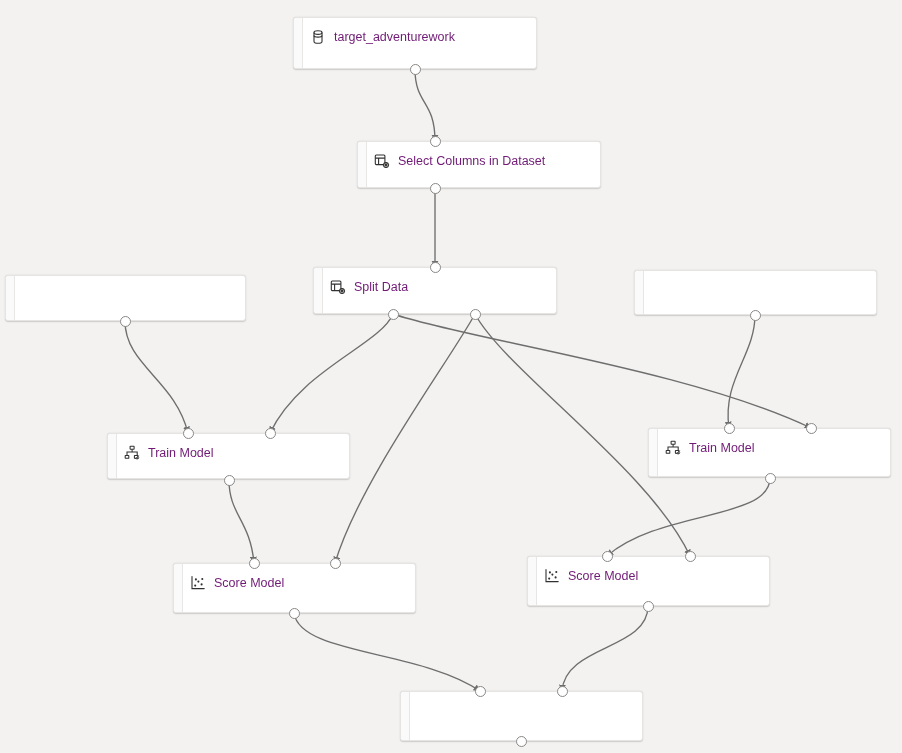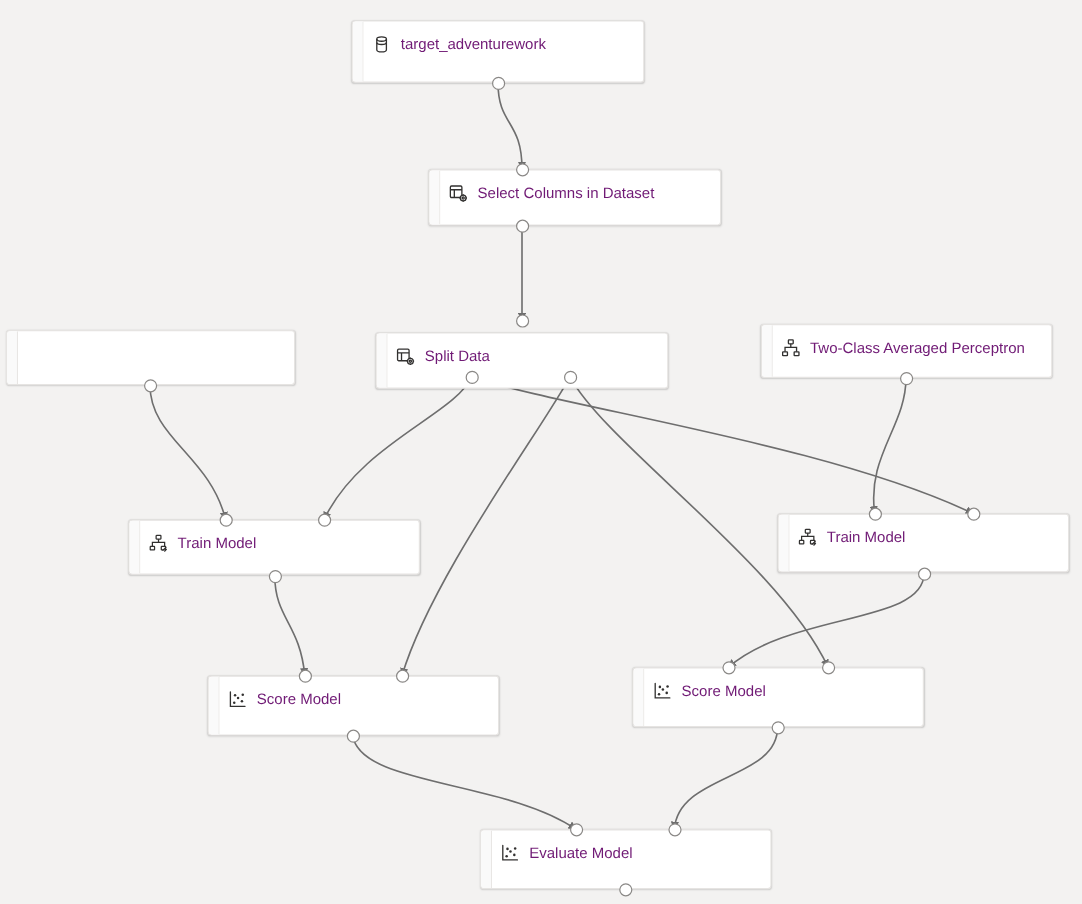--- a/index.html
+++ b/index.html
@@ -84,21 +84,21 @@
               <circle cx="12" cy="12" r="2.4" fill="#fff"></circle>
               <circle cx="12" cy="12" r="0.9"></circle>
               <path d="M12 8.9 v1 M12 14.1 v1 M8.9 12 h1 M14.1 12 h1"></path>
             </svg>
           </span>
           <span class="label">Select Columns in Dataset</span>
         </div>
       </div>
       <div class="port" style="left: 429.5px; top: 135.5px;"></div>
       <div class="port" style="left: 429.5px; top: 182.5px;"></div>
-      <div class="node" style="left: 313px; top: 277px; width: 244px; height: 47px;">
+      <div class="node" style="left: 313px; top: 267px; width: 244px; height: 47px;">
         <div class="accent"></div>
         <div class="row">
           <span style="display: flex;">
             <svg class="ic" viewBox="0 0 16 16" fill="none" stroke="#323130" stroke-width="1.1">
               <rect x="1.3" y="2" width="9.6" height="9.6" rx="1"></rect>
               <path d="M1.3 5.1 h9.6 M4.6 5.1 v6.5"></path>
               <circle cx="12" cy="12" r="2.4" fill="#fff"></circle>
               <circle cx="12" cy="12" r="0.9"></circle>
               <path d="M12 8.9 v1 M12 14.1 v1 M8.9 12 h1 M14.1 12 h1"></path>
             </svg>
@@ -108,31 +108,20 @@
       </div>
       <div class="port" style="left: 429.5px; top: 261.5px;"></div>
       <div class="port" style="left: 387.5px; top: 308.5px;"></div>
       <div class="port" style="left: 469.5px; top: 308.5px;"></div>
       <div class="node" style="left: 5px; top: 275px; width: 241px; height: 46px;">
         <div class="accent"></div>
       </div>
       <div class="port" style="left: 119.5px; top: 315.5px;"></div>
       <div class="node" style="left: 634px; top: 270px; width: 243px; height: 45px;">
         <div class="accent"></div>
-        <div class="row">
-          <span style="display: flex;">
-            <svg class="ic" viewBox="0 0 16 16" fill="none" stroke="#323130" stroke-width="1.1">
-              <rect x="6" y="1.3" width="4" height="3.2" rx=".4"></rect>
-              <rect x="1.2" y="11.2" width="4" height="3.2" rx=".4"></rect>
-              <rect x="10.8" y="11.2" width="4" height="3.2" rx=".4"></rect>
-              <path d="M8 4.5 v3 M3.2 11.2 v-3.7 h9.6 v3.7"></path>
-            </svg>
-          </span>
-          <span class="label">Two-Class Averaged Perceptron</span>
-        </div>
       </div>
       <div class="port" style="left: 749.5px; top: 309.5px;"></div>
       <div class="node" style="left: 107px; top: 433px; width: 243px; height: 46px;">
         <div class="accent"></div>
         <div class="row">
           <span style="display: flex;">
             <svg class="ic" viewBox="0 0 16 16" fill="none" stroke="#323130" stroke-width="1.05">
               <rect x="6.1" y="1.2" width="4" height="3" rx=".4"></rect>
               <rect x="1.2" y="10.4" width="3.6" height="2.9" rx=".4"></rect>
               <rect x="10.4" y="10.4" width="3.6" height="2.9" rx=".4"></rect>
@@ -201,33 +190,18 @@
             </svg>
           </span>
           <span class="label">Score Model</span>
         </div>
       </div>
       <div class="port" style="left: 601.5px; top: 550.5px;"></div>
       <div class="port" style="left: 684.5px; top: 550.5px;"></div>
       <div class="port" style="left: 642.5px; top: 600.5px;"></div>
       <div class="node" style="left: 400px; top: 691px; width: 243px; height: 50px;">
         <div class="accent"></div>
-        <div class="row">
-          <span style="display: flex;">
-            <svg class="ic" viewBox="0 0 16 16" fill="none" stroke="#323130" stroke-width="1.1">
-              <path d="M2 1.6 V13.6 H14.2" stroke-linecap="round"></path>
-              <g fill="#323130" stroke="none">
-                <circle cx="5.2" cy="10.6" r="1.05"></circle>
-                <circle cx="8.4" cy="6.6" r="1.05"></circle>
-                <circle cx="11.6" cy="9.4" r="1.05"></circle>
-                <circle cx="12.3" cy="4" r="1.05"></circle>
-                <circle cx="5.9" cy="4.4" r="1.05"></circle>
-              </g>
-            </svg>
-          </span>
-          <span class="label">Evaluate Model</span>
-        </div>
       </div>
       <div class="port" style="left: 474.5px; top: 685.5px;"></div>
       <div class="port" style="left: 556.5px; top: 685.5px;"></div>
       <div class="port" style="left: 515.5px; top: 735.5px;"></div>
     </div>
 </div>
 
 </body></html>

